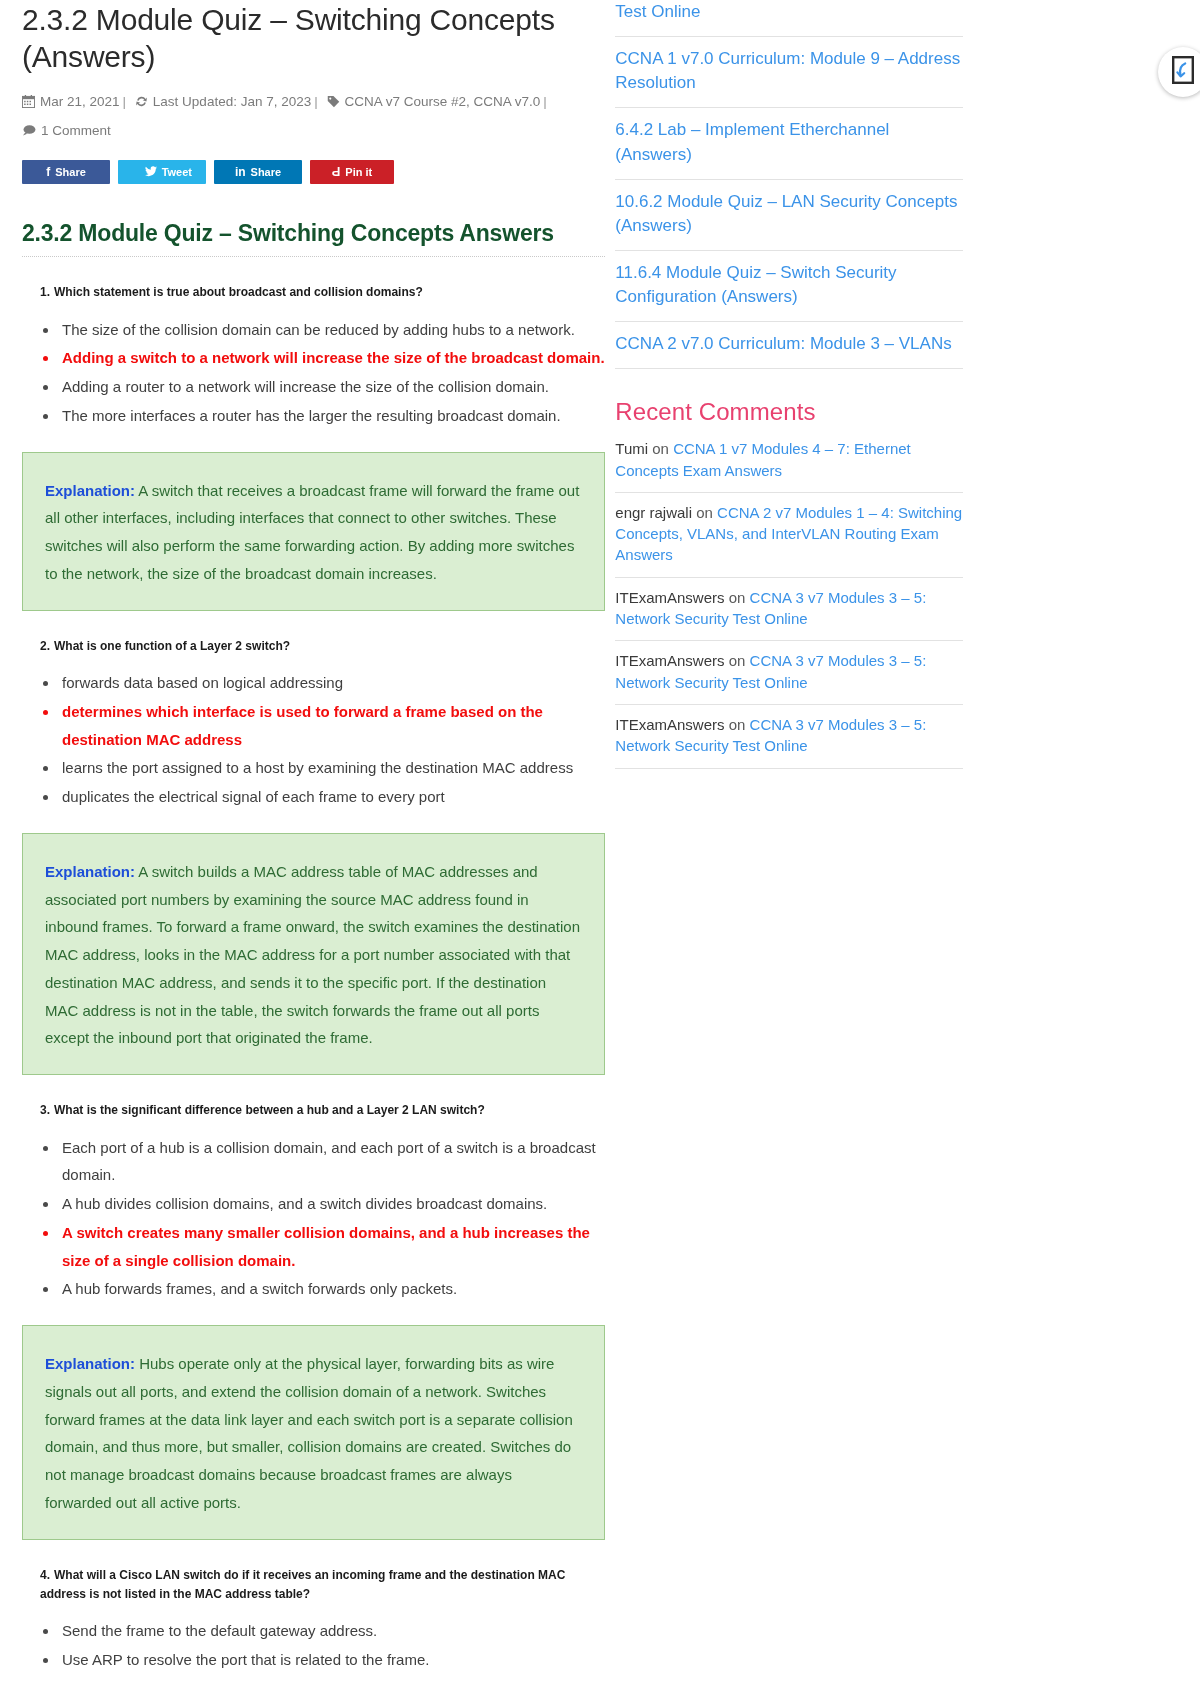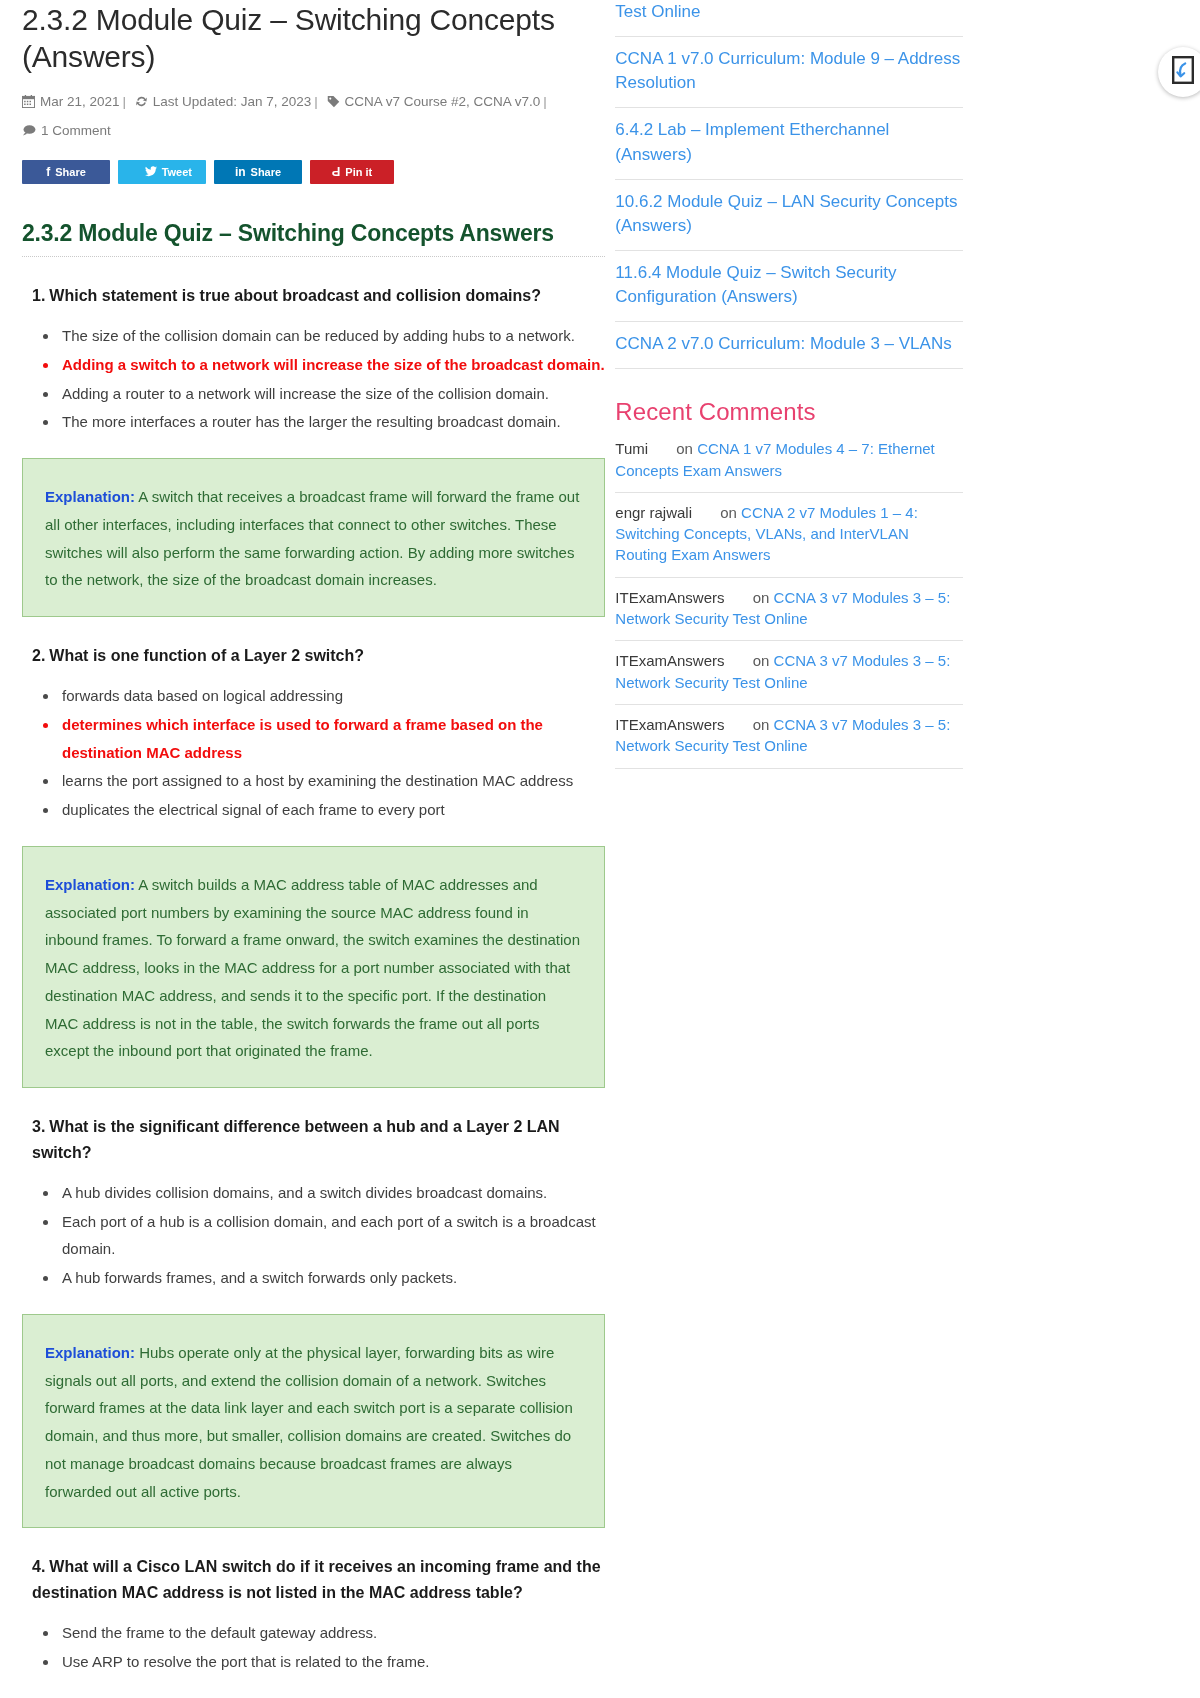--- a/index.html
+++ b/index.html
@@ -60,25 +60,25 @@
     color: #14532d;
     font-size: 23px;
     font-weight: 700;
     margin: 36px 0 0 0;
     padding: 0 0 9px 0;
     border-bottom: 1px dotted #c9c9c9;
     letter-spacing: -0.2px;
   }
 
   .q {
-    font-size: 16px;
+    font-size: 12px;
     font-weight: bold;
     color: #1b1b1b;
     line-height: 1.62;
-    margin: 26px 0 0 8px;
+    margin: 26px 0 0 16px;
     padding-left: 2px;
   }
   .q .qnum { margin-right: 4px; }
 
   ul.opts {
     margin: 13px 0 0 0;
     padding-left: 38px;
     list-style: none;
   }
   ul.opts li {
@@ -147,21 +147,21 @@
   ul.comments { list-style: none; margin: 0; padding: 0; }
   ul.comments li {
     border-bottom: 1px solid #e2e2e2;
     padding: 9px 0 11px 0;
     font-size: 15px;
     line-height: 1.42;
     color: #3a3a3a;
   }
   ul.comments li:first-child { padding-top: 0; border-top: 0; }
   ul.comments li .author { color: #3a3a3a; }
-  ul.comments li .on { color: #5a5a5a; padding-left: 24px; }
+  ul.comments li .on { color: #5a5a5a; }
   ul.comments li a { color: #3b93e8; text-decoration: none; }
 
   
   .float-btn {
     position: absolute;
     left: 1158px;
     top: 47px;
     width: 50px; height: 50px;
     border-radius: 50%;
     background: #ffffff;
@@ -262,22 +262,23 @@
     <ul class="opts">
       <li>forwards data based on logical addressing</li>
       <li class="correct">determines which interface is used to forward a frame based on the destination MAC address</li>
       <li>learns the port assigned to a host by examining the destination MAC address</li>
       <li>duplicates the electrical signal of each frame to every port</li>
     </ul>
     <div class="explanation"><b>Explanation:</b><span> A switch builds a MAC address table of MAC addresses and associated port numbers by examining the source MAC address found in inbound frames. To forward a frame onward, the switch examines the destination MAC address, looks in the MAC address for a port number associated with that destination MAC address, and sends it to the specific port. If the destination MAC address is not in the table, the switch forwards the frame out all ports except the inbound port that originated the frame.</span></div>
 
     <p class="q"><span class="qnum">3.</span><span>What is the significant difference between a hub and a Layer 2 LAN switch?</span></p>
     <ul class="opts">
+      <li>Each port of a hub is a collision domain, and each port of a switch is a broadcast domain.</li>
       <li>A hub divides collision domains, and a switch divides broadcast domains.</li>
-      <li>Each port of a hub is a collision domain, and each port of a switch is a broadcast domain.</li>
+      <li class="correct">A switch creates many smaller collision domains, and a hub increases the size of a single collision domain.</li>
       <li>A hub forwards frames, and a switch forwards only packets.</li>
     </ul>
     <div class="explanation"><b>Explanation:</b><span> Hubs operate only at the physical layer, forwarding bits as wire signals out all ports, and extend the collision domain of a network. Switches forward frames at the data link layer and each switch port is a separate collision domain, and thus more, but smaller, collision domains are created. Switches do not manage broadcast domains because broadcast frames are always forwarded out all active ports.</span></div>
 
     <p class="q"><span class="qnum">4.</span><span>What will a Cisco LAN switch do if it receives an incoming frame and the destination MAC address is not listed in the MAC address table?</span></p>
     <ul class="opts">
       <li>Send the frame to the default gateway address.</li>
       <li>Use ARP to resolve the port that is related to the frame.</li>
     </ul>
 

